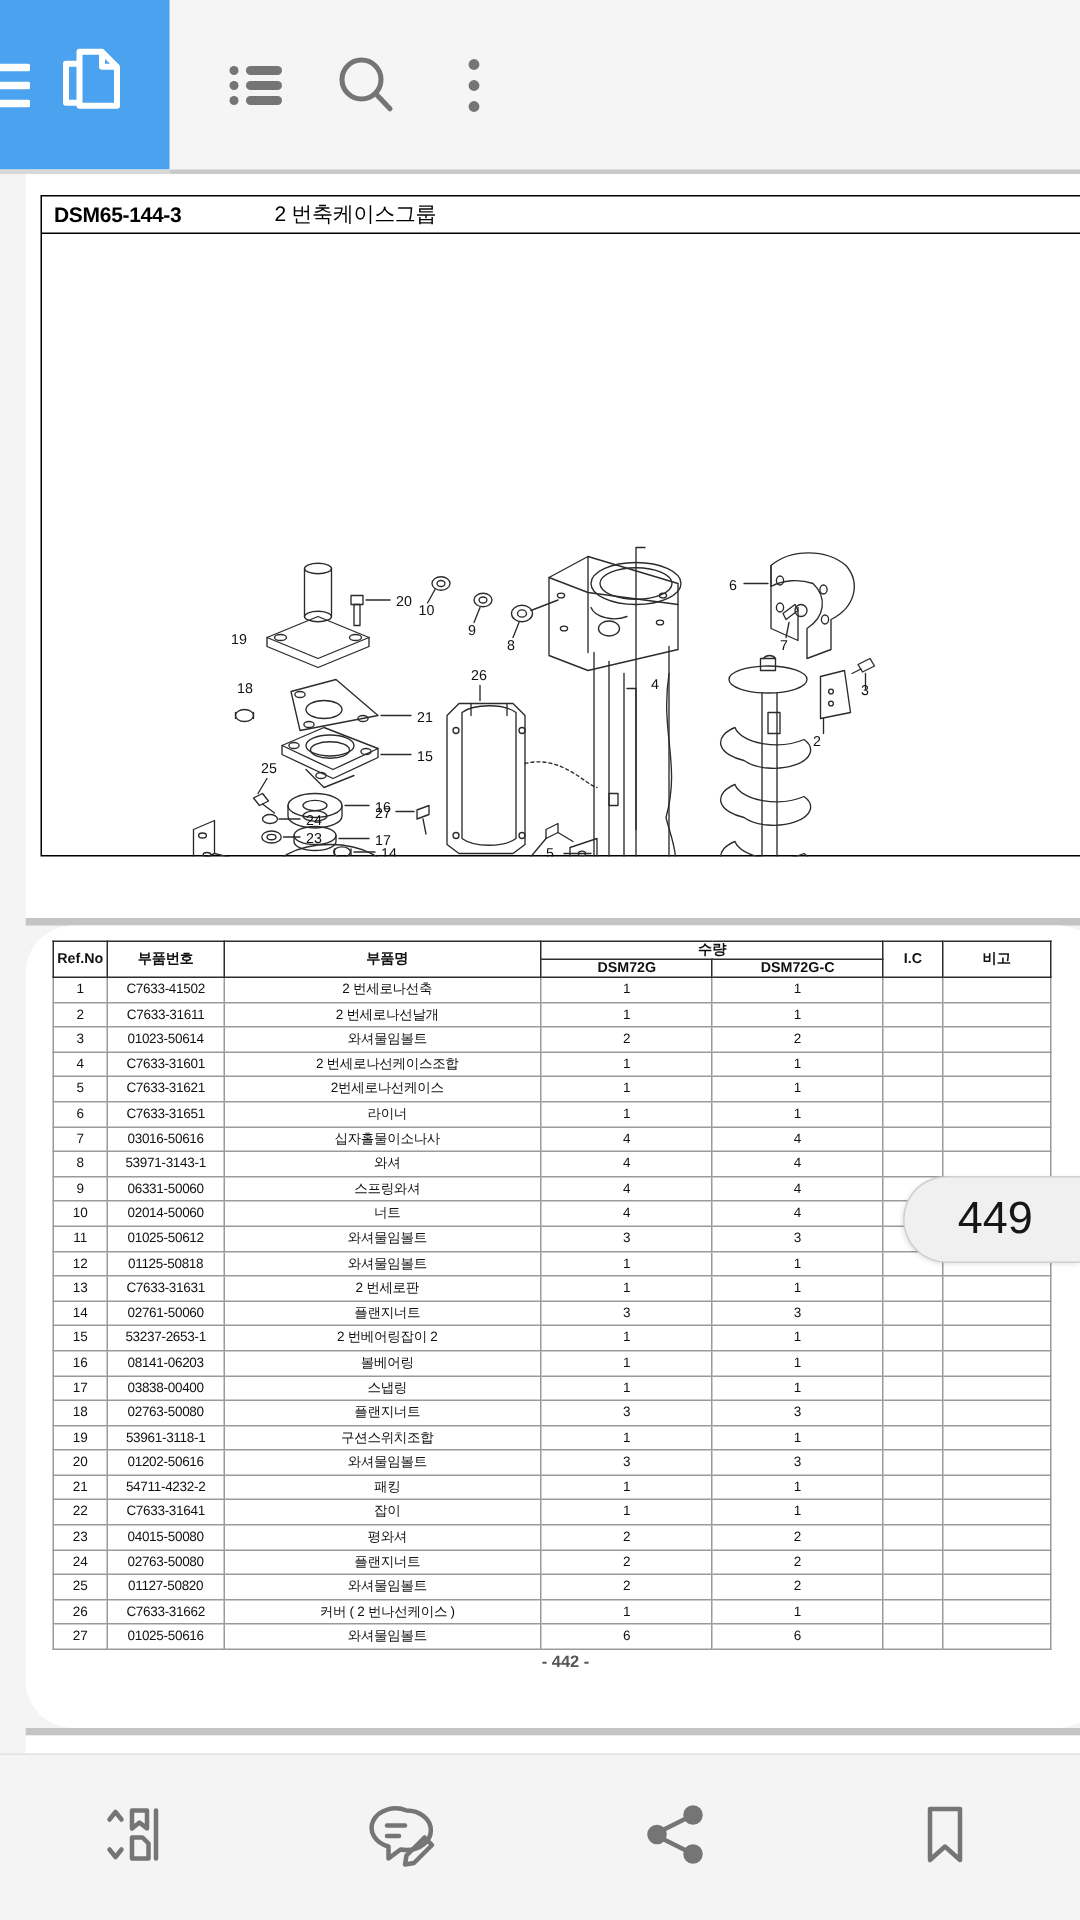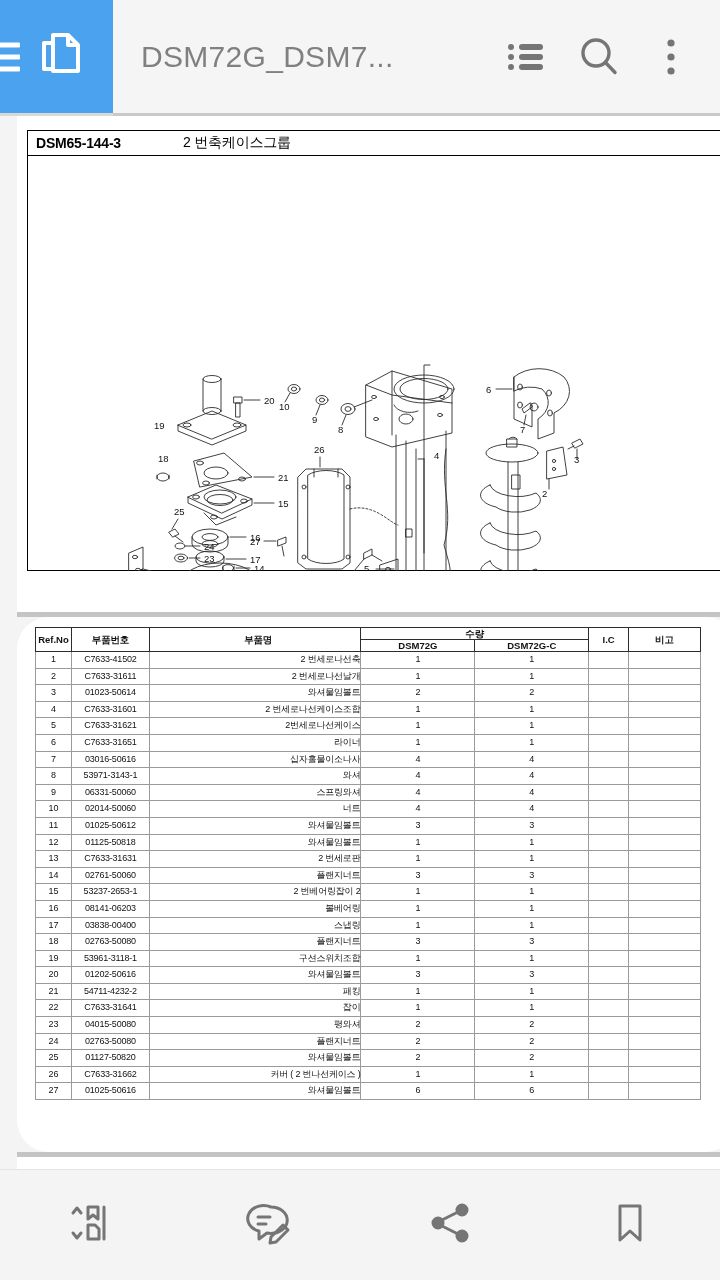--- a/index.html
+++ b/index.html
@@ -74,21 +74,21 @@
   table.parts th, table.parts td {
     border: 1px solid #9a9a9a; padding: 0; height: 15.6px; line-height: 15.6px;
   }
   table.parts thead th {
     border: 1px solid #2d2d2d; font-weight: bold; text-align: center;
     height: 11px; line-height: 11px; font-size: 9.5px; background: #fff;
   }
   thead .th-tall { height: 22px; line-height: 22px; }
   .c-ref { width: 36px; text-align: center; }
   .c-pn  { width: 78px; text-align: center; letter-spacing: -.2px; }
-  .c-nm  { width: 212px; text-align: right; padding-left: 6px !important; letter-spacing: -.2px; }
+  .c-nm  { width: 212px; text-align: center; padding-left: 6px !important; letter-spacing: -.2px; }
   .c-q1  { width: 114px; text-align: center; }
   .c-q2  { width: 114px; text-align: center; }
   .c-ic  { width: 40px; text-align: center; }
   .c-rm  { width: 72px; text-align: center; }
   tbody tr td { border-top: 1px solid #c9c9c9; border-bottom: 1px solid #c9c9c9; }
   tbody tr td.c-ref, tbody tr td.c-pn, tbody tr td.c-nm { border-color: #9a9a9a; }
   .legend { font-size: 9.5px; text-align: right; color: #1a1a1a; padding: 5px 2px 0 0; letter-spacing: -.1px; }
   .pgnum2 { text-align: center; font-size: 11px; color: #555; padding: 2px 0 0 0; font-weight: bold; }
 
   
@@ -127,21 +127,20 @@
       </span>
       <span class="doc-icon">
         <svg width="44" height="48" viewBox="0 0 44 48">
           <path d="M4 12 h18 v26 h-18 z" fill="none" stroke="#fff" stroke-width="4" stroke-linejoin="round"></path>
           <path d="M13 4 h15 l10 10 v26 h-25 z" fill="#4ba2ef" stroke="#fff" stroke-width="4" stroke-linejoin="round"></path>
           <path d="M28 4 v10 h10" fill="none" stroke="#fff" stroke-width="4" stroke-linejoin="round"></path>
         </svg>
       </span>
     </div>
     <div class="topbar-main">
-      <div class="doc-title">DSM72G_DSM7...</div>
 
       <div class="top-icon">
         <svg width="40" height="32" viewBox="0 0 40 32">
           <circle cx="4" cy="6" r="3" fill="#757575"></circle>
           <circle cx="4" cy="16" r="3" fill="#757575"></circle>
           <circle cx="4" cy="26" r="3" fill="#757575"></circle>
           <rect x="12" y="3" width="24" height="6" rx="3" fill="#757575"></rect>
           <rect x="12" y="13" width="24" height="6" rx="3" fill="#757575"></rect>
           <rect x="12" y="23" width="24" height="6" rx="3" fill="#757575"></rect>
         </svg>
@@ -637,29 +636,33 @@
               <td class="c-ref">27</td>
               <td class="c-pn">01025-50616</td>
               <td class="c-nm">와셔물임볼트</td>
               <td class="c-q1">6</td>
               <td class="c-q2">6</td>
               <td class="c-ic"></td>
               <td class="c-rm"></td>
             </tr>
           </tbody>
       </table>
+      <div class="pgnum2">- 442 -</div>
     </div>
 
     <div class="page-sep"></div>
 
     <div class="page pg-next">
       
     </div>
   </div>
 
+  <div class="page-badge">
+    <span>449</span>
+  </div>
 
   <div class="bottombar">
     <div class="bottom-icon">
       <span>
         <svg width="52" height="52" viewBox="0 0 52 52" fill="none" stroke="#757575" stroke-width="3" stroke-linecap="round" stroke-linejoin="round">
           <path d="M9 16 l4 -5 l4 5"></path>
           <path d="M9 36 l4 5 l4 -5"></path>
           <path d="M24 10 h10 v12 l-5 -4 l-5 4 z"></path>
           <path d="M24 28 h7 l4 4 v10 h-11 z"></path>
           <path d="M40 10 v32"></path>

